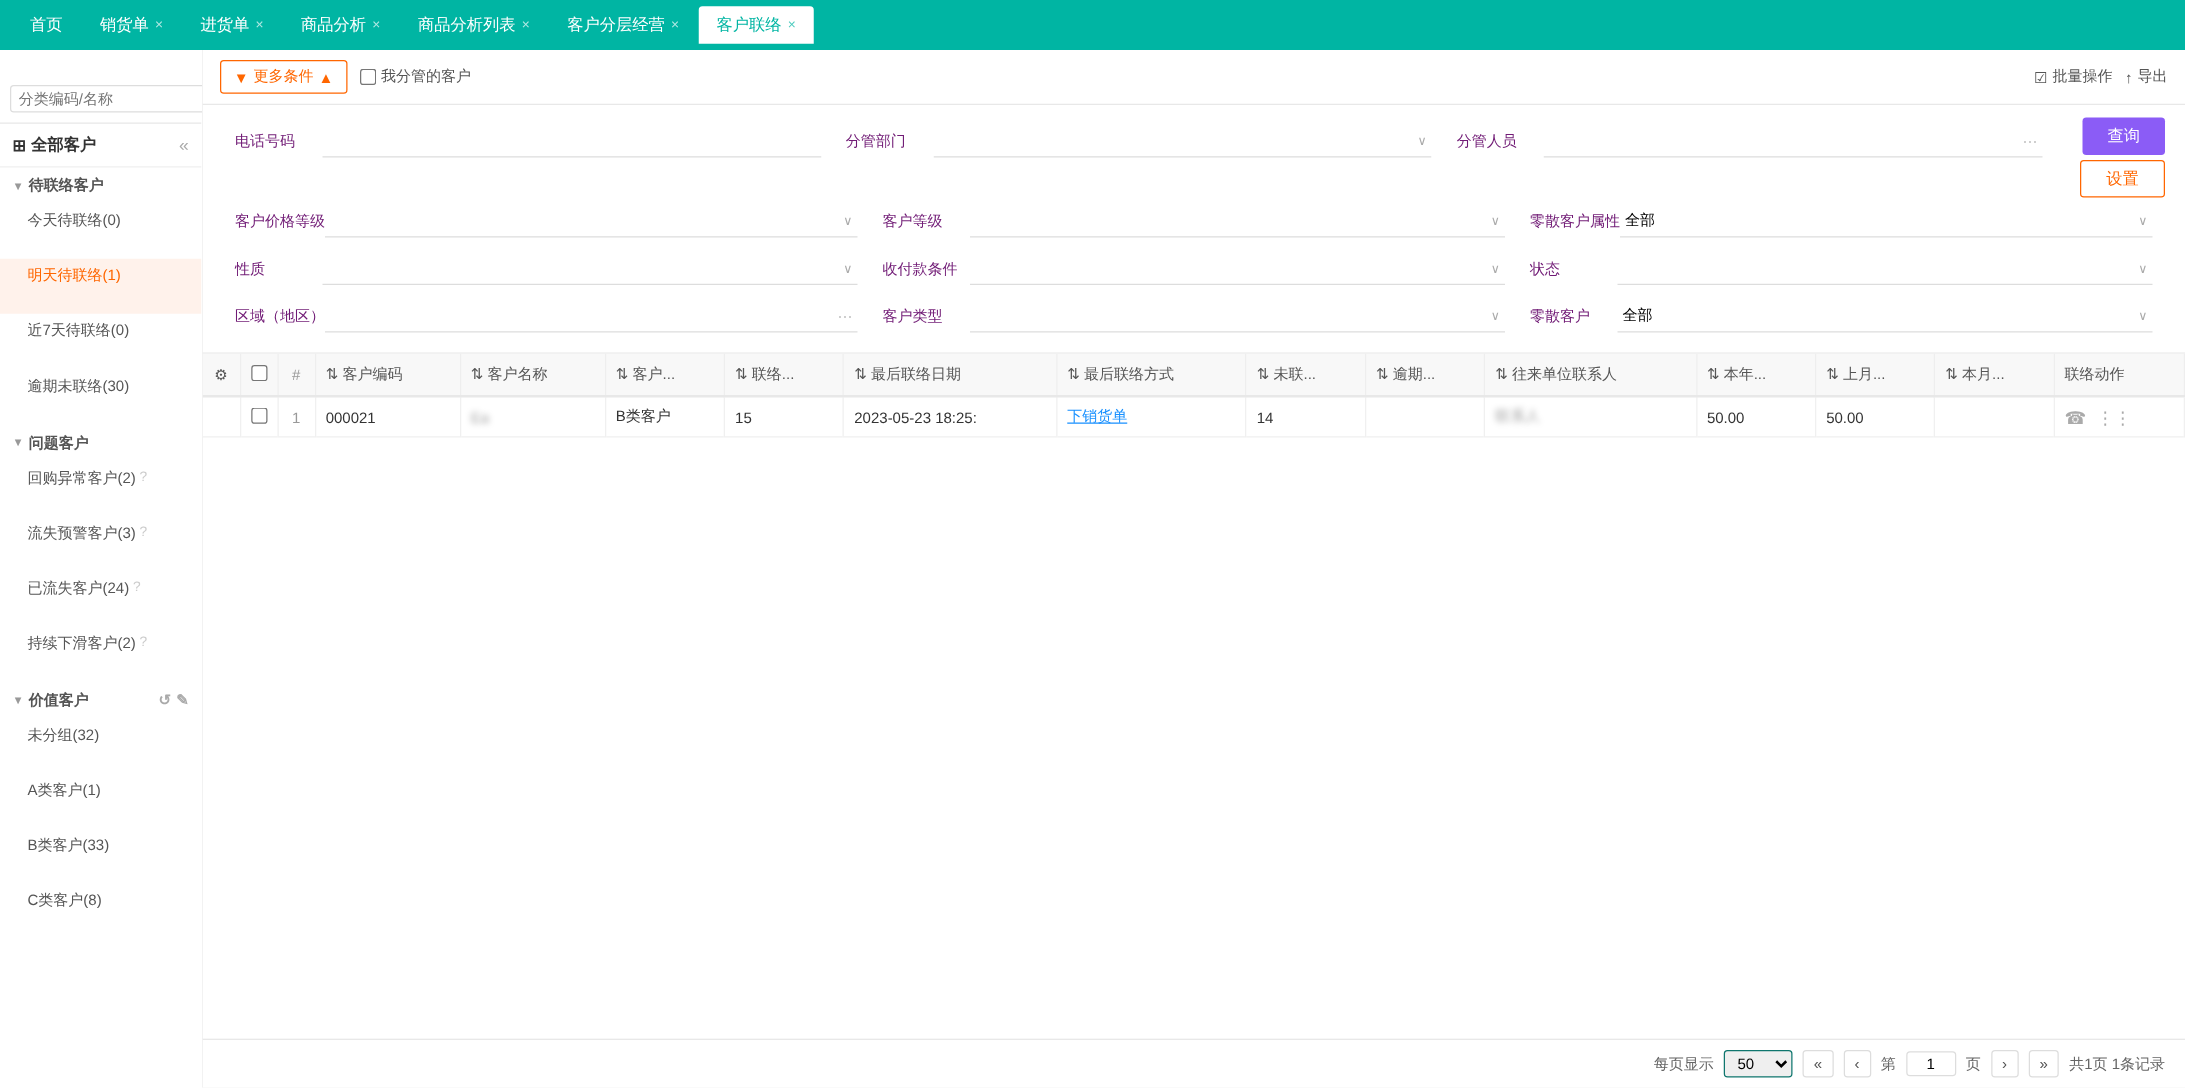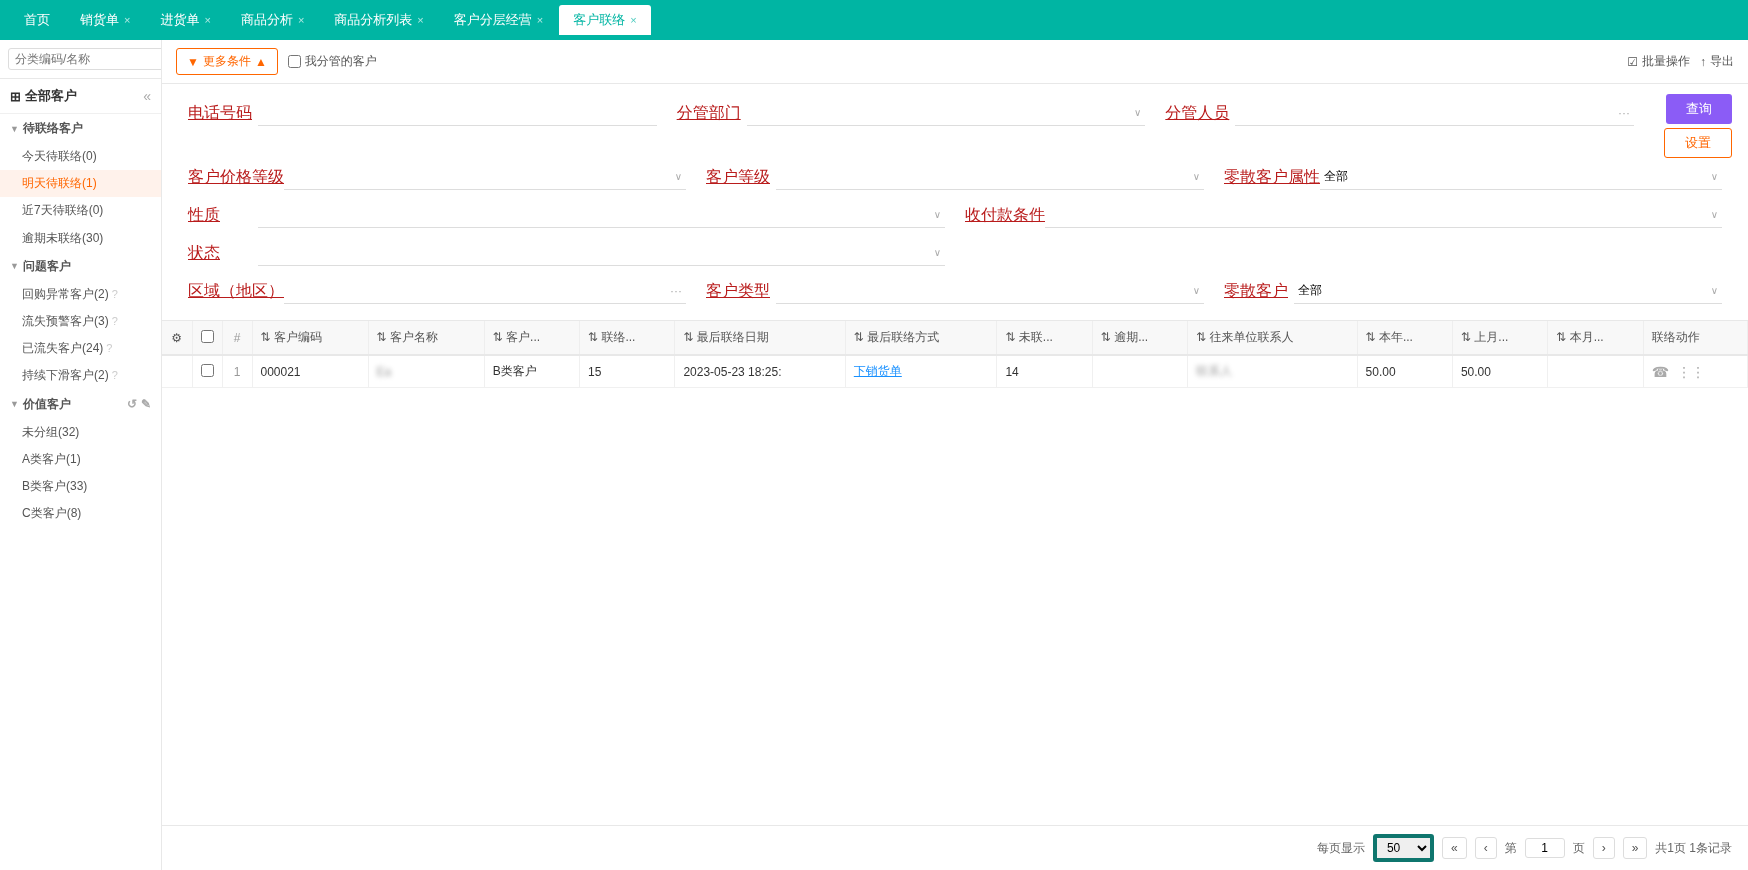--- a/index.html
+++ b/index.html
@@ -12,21 +12,21 @@
     .nav-item .close-x { font-size: 11px; color: inherit; opacity: 0.7; }
     .nav-item.active .close-x { color: #00b5a3; }
     .nav-home { font-size: 13px; }
 
     
     .main-layout { display: flex; height: calc(870px - 40px); }
 
     
     .sidebar { width: 162px; background: #fff; border-right: 1px solid #e8e8e8; overflow-y: auto; flex-shrink: 0; }
     .sidebar-search { display: flex; align-items: center; padding: 8px 8px; border-bottom: 1px solid #e8e8e8; }
-    .sidebar-search input { flex: 1; border: 1px solid #ddd; border-radius: 3px; padding: 3px 6px; font-size: 12px; outline: none; }
+    .sidebar-search input { flex: 1; border: 1px solid #ddd; border-radius: 3px; padding: 3px 6px; font-size: 12px; outline: none; margin-top: 20px; }
 
     
     .content-area { flex: 1; display: flex; flex-direction: column; overflow: hidden; }
 
     
     .toolbar { background: #fff; padding: 8px 14px; display: flex; align-items: center; gap: 10px; border-bottom: 1px solid #e8e8e8; }
     .toolbar-search { display: flex; align-items: center; border: 1px solid #ddd; border-radius: 3px; overflow: hidden; }
     .toolbar-search input { border: none; outline: none; padding: 5px 10px; font-size: 12px; width: 200px; }
     .toolbar-search .s-icon { padding: 5px 8px; color: #ff6600; cursor: pointer; }
     .filter-btn { display: flex; align-items: center; gap: 4px; color: #ff6600; cursor: pointer; font-size: 12px; border: 1px solid #ff6600; border-radius: 3px; padding: 4px 10px; }
@@ -49,45 +49,45 @@
     thead th { padding: 8px 8px; text-align: left; color: #555; font-weight: normal; white-space: nowrap; border-right: 1px solid #eee; }
     thead th.sortable { cursor: pointer; }
     tbody tr { border-bottom: 1px solid #f0f0f0; }
     tbody td { padding: 7px 8px; color: #333; border-right: 1px solid #f0f0f0; white-space: nowrap; }
     .link-text { color: #1890ff; cursor: pointer; text-decoration: underline; }
     .blurred { color: transparent; text-shadow: 0 0 5px rgba(0,0,0,0.4); user-select: none; }
 
     
     .pagination { background: #fff; border-top: 1px solid #e8e8e8; padding: 8px 16px; display: flex; align-items: center; justify-content: flex-end; gap: 8px; font-size: 12px; color: #555; }
     .pagination-label { color: #666; }
-    .pagination-select { border: 4px solid #0f766e; border-radius: 3px; padding: 2px 6px; font-size: 12px; cursor: pointer; }
+    .pagination-select { border: 1px solid #0f766e; border-radius: 3px; padding: 2px 6px; font-size: 12px; cursor: pointer; }
     .pagination-btn { border: 1px solid #ddd; border-radius: 3px; padding: 3px 8px; cursor: pointer; background: #fff; font-size: 12px; color: #555; }
     .pagination-input { border: 1px solid #ddd; border-radius: 3px; padding: 2px 6px; width: 40px; text-align: center; font-size: 12px; }
     .total-text { color: #666; }
 
     
     .table-container::-webkit-scrollbar { height: 8px; width: 8px; }
     .table-container::-webkit-scrollbar-track { background: #f0f0f0; }
     .table-container::-webkit-scrollbar-thumb { background: #ccc; border-radius: 4px; }
 
     .row-actions { display: flex; gap: 8px; align-items: center; }
     .action-icon { color: #aaa; cursor: pointer; font-size: 14px; }
 
     .gear-col { width: 30px; text-align: center; }
     .checkbox-col { width: 30px; text-align: center; }
     .num-col { width: 30px; text-align: center; color: #999; }
     .filter-cell { display: flex; align-items: center; padding: 6px 10px; }
-    .filter-cell-label { color: #b91c1c; font-size: 16px; white-space: nowrap; min-width: 70px; text-decoration: underline; }
+    .filter-cell-label { color: #701a75; font-size: 12px; white-space: nowrap; min-width: 70px; }
     .filter-cell-content { flex: 1; display: flex; align-items: center; border-bottom: 1px solid #ddd; min-height: 26px; padding: 2px 4px; }
     .filter-cell-content input { border: none; outline: none; font-size: 12px; width: 100%; }
     .filter-cell-content .chevron { color: #aaa; font-size: 10px; margin-left: auto; cursor: pointer; }
     .filter-cell-content .dots { color: #aaa; font-size: 12px; margin-left: auto; cursor: pointer; }
     .filter-value-text { font-size: 12px; color: #000000; flex: 1; }
 
-    .sidebar-sub-item { padding: 4px 10px 4px 22px; font-size: 12px; color: #555; cursor: pointer; line-height: 1.6; display: flex; align-items: center; gap: 3px; }
+    .sidebar-sub-item { padding: 4px 10px 21px 22px; font-size: 12px; color: #555; cursor: pointer; line-height: 1.6; display: flex; align-items: center; gap: 3px; }
     .sidebar-sub-item.active { background: #fff2eb; color: #ff6600; }
     .sidebar-sub-item .help-icon { color: #ccc; font-size: 11px; }
 
     .sidebar-group-header { display: flex; align-items: center; gap: 4px; padding: 6px 10px; color: #555; font-size: 12px; cursor: pointer; font-weight: bold; }
     .sidebar-group-header .tri { font-size: 9px; color: #999; }
     .sidebar-group-header .icons { margin-left: auto; display: flex; gap: 4px; color: #aaa; font-size: 12px; }
 
     .all-customers-header { display: flex; align-items: center; justify-content: space-between; padding: 8px 10px; border-bottom: 1px solid #f0f0f0; }
     .all-customers-label { font-weight: bold; font-size: 13px; color: #333; display: flex; align-items: center; gap: 4px; }
     .collapse-arrows { color: #aaa; cursor: pointer; font-size: 14px; }
@@ -277,21 +277,21 @@
         </div>
         <div class="filter-cell">
           <span class="filter-cell-label">零散客户属性</span>
           <div class="filter-cell-content" style="cursor:pointer;">
             <span class="filter-value-text">全部</span>
             <span class="chevron">∨</span>
           </div>
         </div>
       </div>
 
-      <div style="display:grid; grid-template-columns:1fr 1fr; gap:0;">
+      <div style="display:grid; grid-template-columns:1fr 1fr 1fr; gap:0;">
         <div class="filter-cell">
           <span class="filter-cell-label">性质</span>
           <div class="filter-cell-content" style="cursor:pointer;">
             <span class="filter-value-text"></span>
             <span class="chevron">∨</span>
           </div>
         </div>
         <div class="filter-cell">
           <span class="filter-cell-label">收付款条件</span>
           <div class="filter-cell-content" style="cursor:pointer;">

